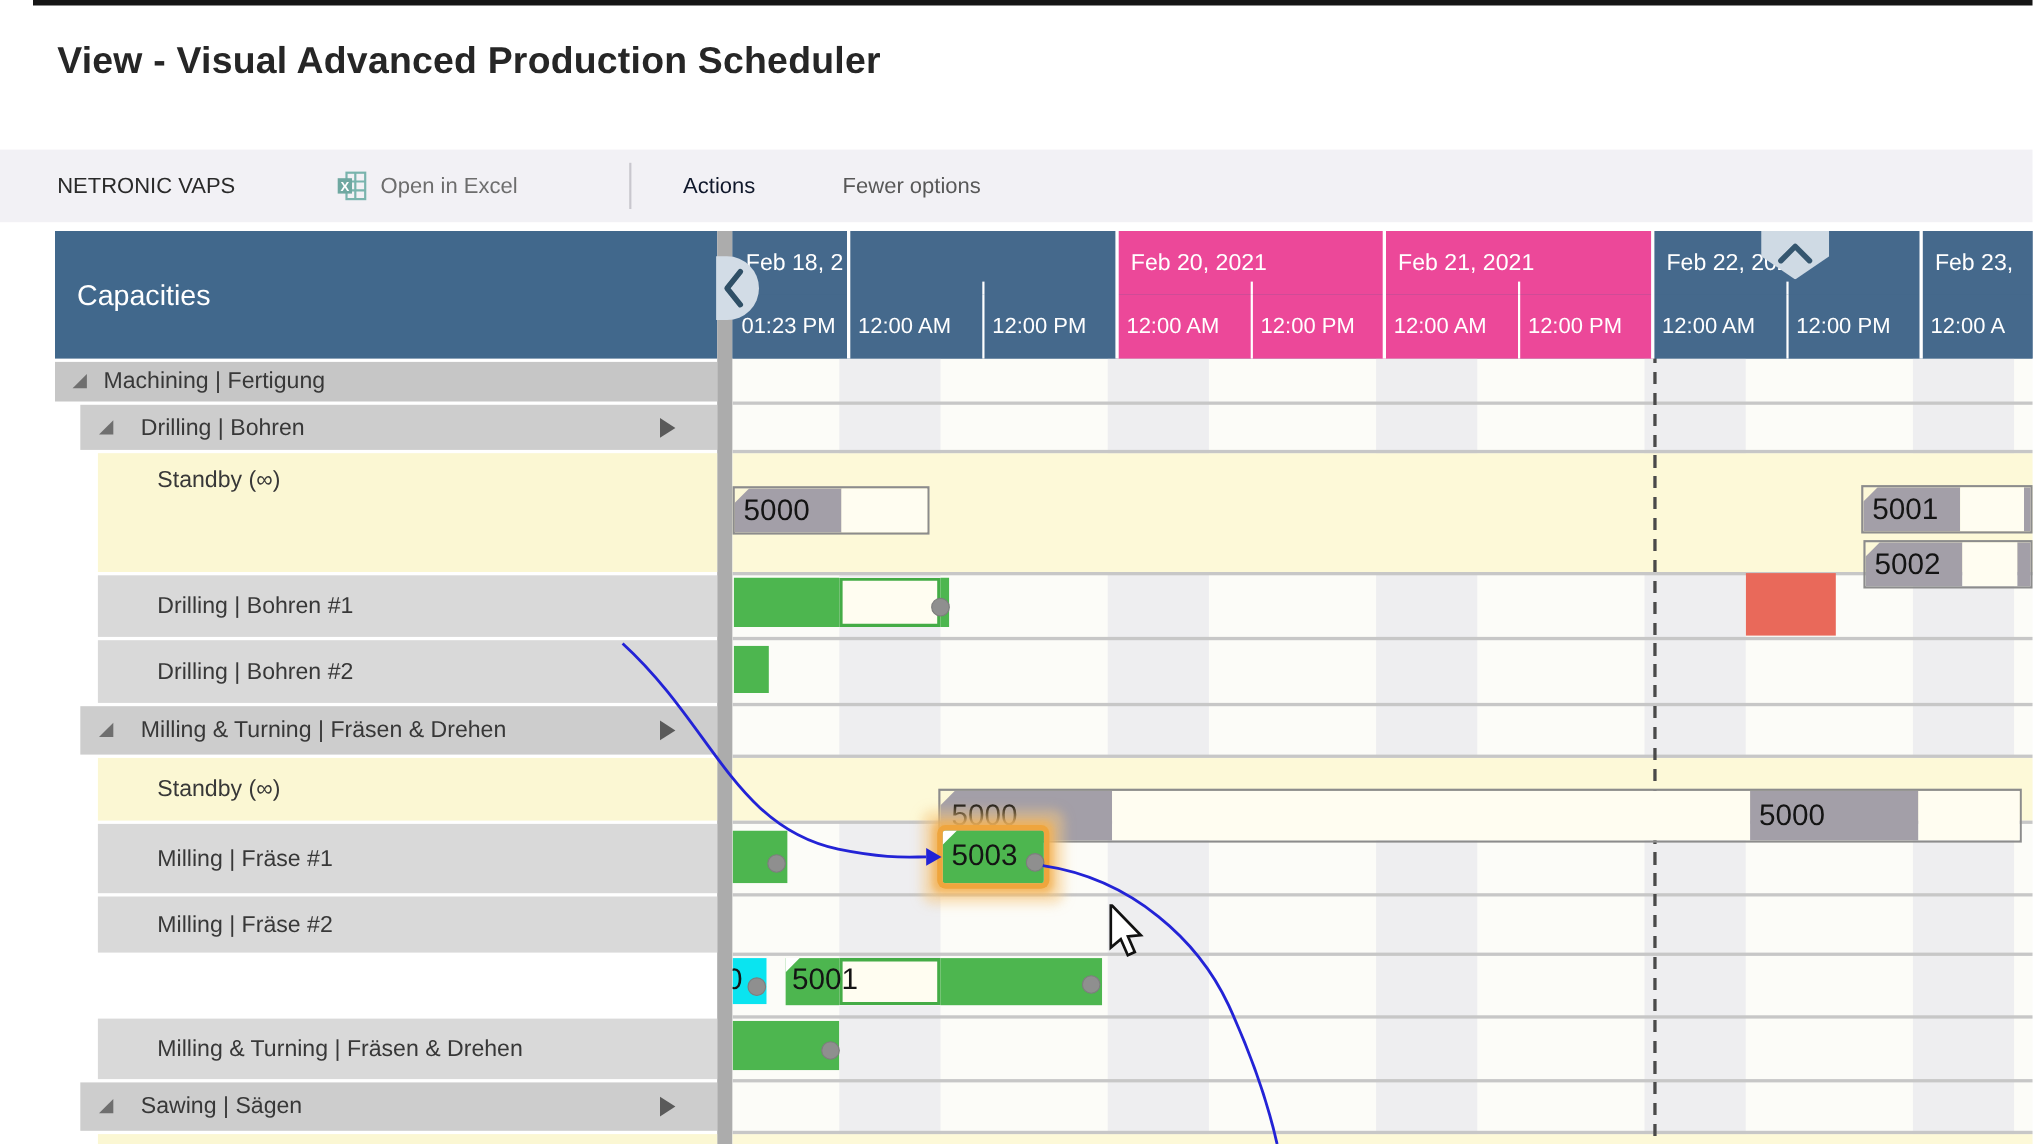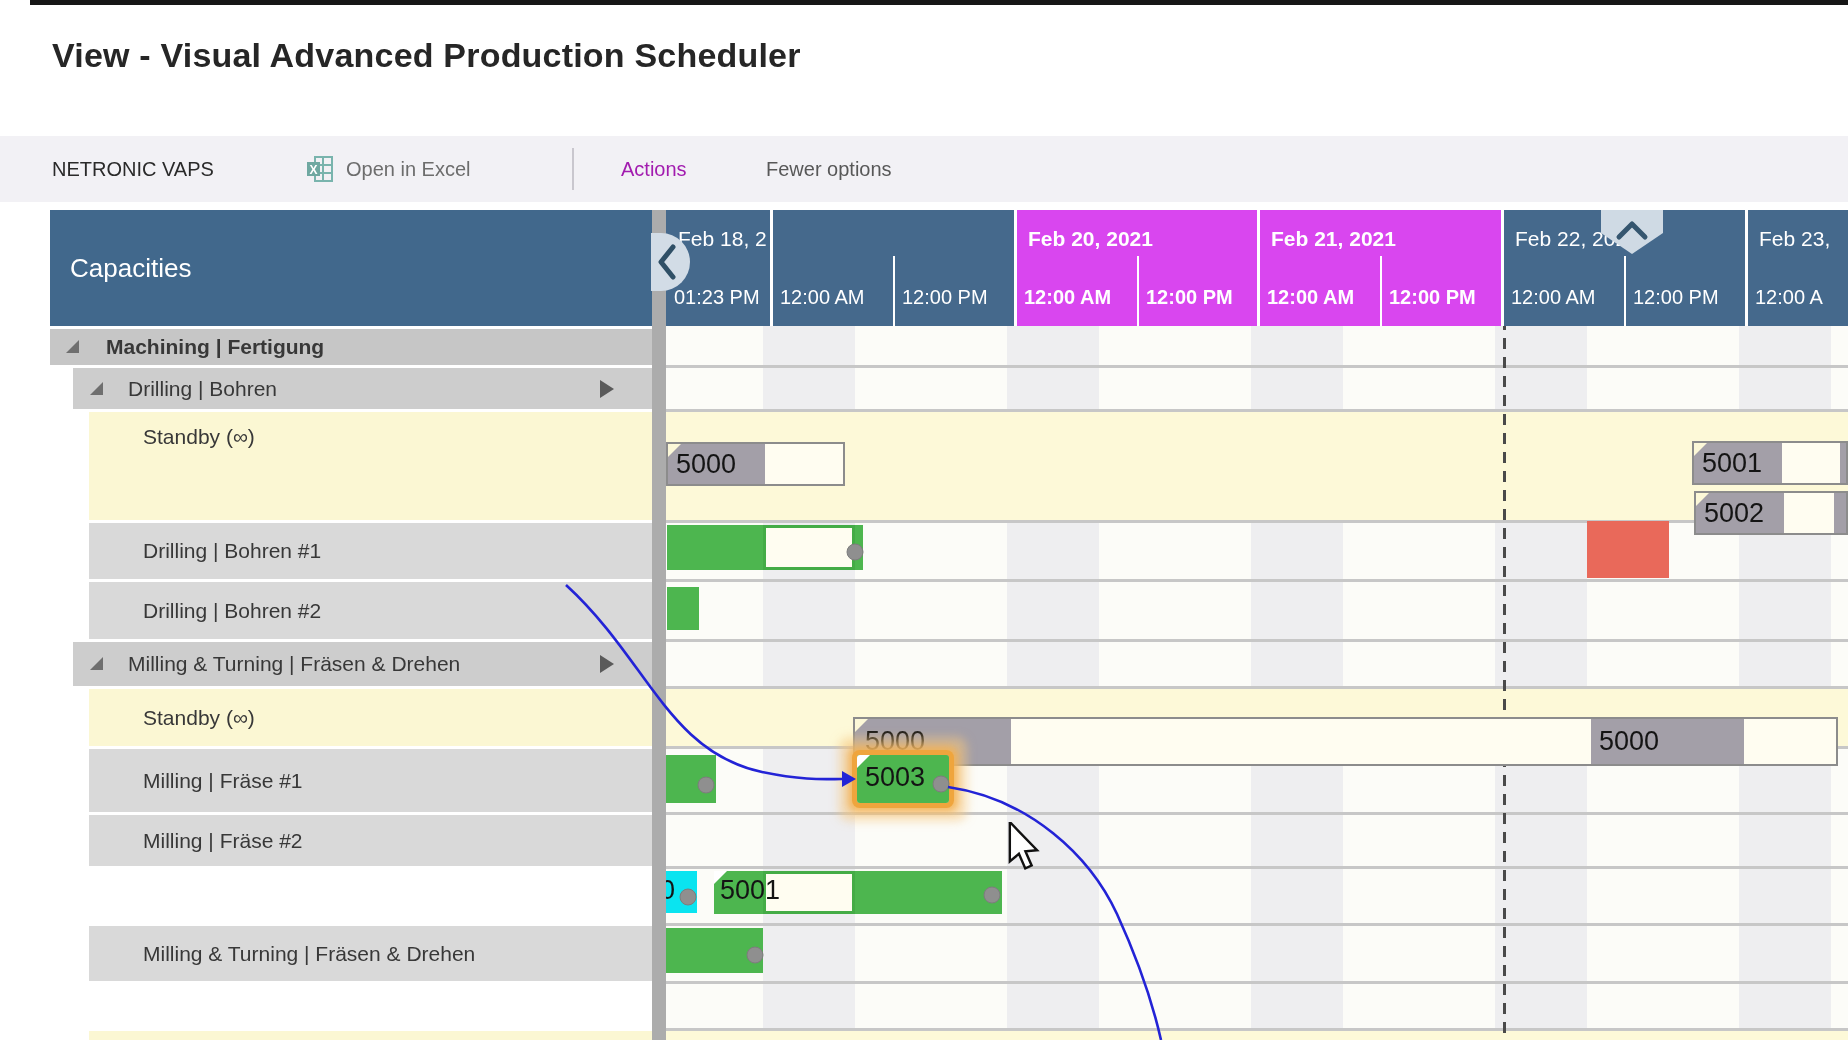--- a/index.html
+++ b/index.html
@@ -5,35 +5,35 @@
   html,body{margin:0;padding:0;background:#fff;}
   .screen{position:relative;width:1848px;height:1040px;overflow:hidden;background:#fff;
           font-family:"Liberation Sans",sans-serif;}
   .abs{position:absolute;}
   .topbar{left:30px;top:0;width:1818px;height:5px;background:#161616;}
   .title{left:52px;top:36px;font-size:34px;font-weight:600;color:#262626;letter-spacing:.2px;}
   .toolbar{left:0;top:136px;width:1848px;height:66px;background:#f2f1f5;}
   .tb-item{position:absolute;top:0;height:66px;line-height:66px;font-size:20px;white-space:nowrap;cursor:default;}
   .brand{left:52px;color:#2a2a2a;text-align:right;}
   .openexcel{left:346px;color:#6d6d6d;}
-  .actions{left:621px;color:#a21caf;}
+  .actions{left:621px;color:#0f172a;}
   .fewer{left:766px;color:#585858;}
   .tbdivider{left:572px;top:12px;width:2px;height:42px;background:#c9c7ce;}
   .xlicon{left:306px;top:19px;width:28px;height:28px;}
   
   .panelheader{left:50px;top:210px;width:602px;height:116px;background:#41688c;}
   .panelheader span{position:absolute;left:20px;top:0;height:116px;line-height:116px;color:#fff;font-size:26px;}
   .vscroll{left:652px;top:210px;width:14px;height:830px;background:#acacac;}
   .chartbase{left:666px;top:326px;width:1182px;height:714px;background:#fcfcf8;}
   .headerbase{left:666px;top:210px;width:1182px;height:116px;background:#45698c;}
   .daycell,.timecell{position:absolute;color:#fff;overflow:hidden;white-space:nowrap;}
   .daycell span,.timecell span{display:block;height:58px;line-height:58px;}
   .daycell{top:210px;height:58px;font-size:21px;}
   .timecell{top:268px;height:58px;font-size:20px;}
-  .tone-dark{background:#45698c;} .tone-light{background:#d946ef;font-weight:bold;}
+  .tone-dark{background:#45698c;} .tone-light{background:#ec4899;}
   .wsep{background:#fff;}
   .prow{position:absolute;color:#383838;}
   .prow .lbl{position:absolute;top:0;font-size:21px;white-space:nowrap;}
   .kind-group1{background:#c6c6c6;} .kind-group2{background:#cdcdcd;}
   .kind-leaf{background:#d9d9d9;} .kind-standby{background:#fbf7d3;}
   .tri{position:absolute;width:0;height:0;border-left:13px solid transparent;border-bottom:13px solid #6f6f6f;}
   .rarrow{position:absolute;width:0;height:0;border-left:14px solid #5a5a5a;border-top:9px solid transparent;border-bottom:9px solid transparent;}
   .nightband{top:326px;height:714px;background:#eeeef0;}
   .yellowband{left:666px;width:1182px;background:#fdf9d8;}
   .hline{left:666px;width:1182px;height:3px;background:#c7c7c7;}
@@ -142,21 +142,21 @@
     <div class="abs wsep" style="left: 1624px; top: 256px; width: 2px; height: 12px; z-index: 6;"></div>
     <div class="abs wsep" style="left: 1501px; top: 210px; width: 3px; height: 116px; z-index: 6;"></div>
     <div class="abs daycell tone-dark" style="left: 1747px; width: 101px; z-index: 5;">
       <span style="padding-left: 12px;">Feb 23,</span>
     </div>
     <div class="abs timecell tone-dark" style="left: 1747px; width: 101px; z-index: 5;">
       <span style="padding-left: 8px;">12:00 A</span>
     </div>
     <div class="abs wsep" style="left: 1745px; top: 210px; width: 3px; height: 116px; z-index: 6;"></div>
     <div class="abs prow kind-group1" style="left: 50px; top: 329px; width: 602px; height: 36px;">
-      <span class="lbl" style="left: 56px; line-height: 36px; font-weight: bold;">Machining | Fertigung</span>
+      <span class="lbl" style="left: 44px; line-height: 36px;">Machining | Fertigung</span>
       <span class="tri" style="left: 16px; top: 11px;"></span>
     </div>
     <div class="abs prow kind-group2" style="left: 73px; top: 368px; width: 579px; height: 41px;">
       <span class="lbl" style="left: 55px; line-height: 41px;">Drilling | Bohren</span>
       <span class="tri" style="left: 17px; top: 14px;"></span>
       <span class="rarrow" style="left: 527px; top: 12px;"></span>
     </div>
     <div class="abs prow kind-standby" style="left: 89px; top: 412px; width: 563px; height: 108px;">
       <span class="lbl" style="left: 54px; line-height: 21px; top: 14px;">Standby (∞)</span>
     </div>
@@ -175,20 +175,25 @@
       <span class="lbl" style="left: 54px; line-height: 57px;">Standby (∞)</span>
     </div>
     <div class="abs prow kind-leaf" style="left: 89px; top: 749px; width: 563px; height: 63px;">
       <span class="lbl" style="left: 54px; line-height: 63px;">Milling | Fräse #1</span>
     </div>
     <div class="abs prow kind-leaf" style="left: 89px; top: 815px; width: 563px; height: 51px;">
       <span class="lbl" style="left: 54px; line-height: 51px;">Milling | Fräse #2</span>
     </div>
     <div class="abs prow kind-leaf" style="left: 89px; top: 926px; width: 563px; height: 55px;">
       <span class="lbl" style="left: 54px; line-height: 55px;">Milling &amp; Turning | Fräsen &amp; Drehen</span>
+    </div>
+    <div class="abs prow kind-group2" style="left: 73px; top: 984px; width: 579px; height: 44px;">
+      <span class="lbl" style="left: 55px; line-height: 44px;">Sawing | Sägen</span>
+      <span class="tri" style="left: 17px; top: 15px;"></span>
+      <span class="rarrow" style="left: 527px; top: 13px;"></span>
     </div>
     <div class="abs prow kind-standby" style="left: 89px; top: 1031px; width: 563px; height: 9px;"></div>
     <div class="abs nightband" style="left: 763px; width: 92px; z-index: 1;"></div>
     <div class="abs nightband" style="left: 1007px; width: 92px; z-index: 1;"></div>
     <div class="abs nightband" style="left: 1251px; width: 92px; z-index: 1;"></div>
     <div class="abs nightband" style="left: 1495px; width: 92px; z-index: 1;"></div>
     <div class="abs nightband" style="left: 1739px; width: 92px; z-index: 1;"></div>
     <div class="abs yellowband" style="top: 412px; height: 108px; z-index: 2;"></div>
     <div class="abs yellowband" style="top: 689px; height: 57px; z-index: 2;"></div>
     <div class="abs yellowband" style="top: 1031px; height: 9px; z-index: 2;"></div>

